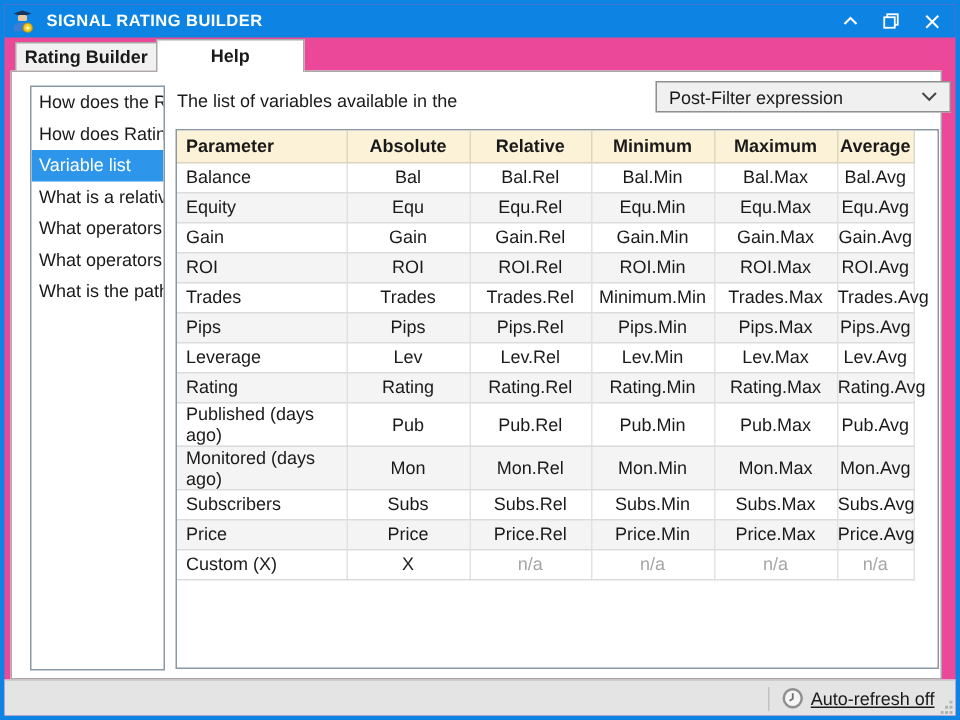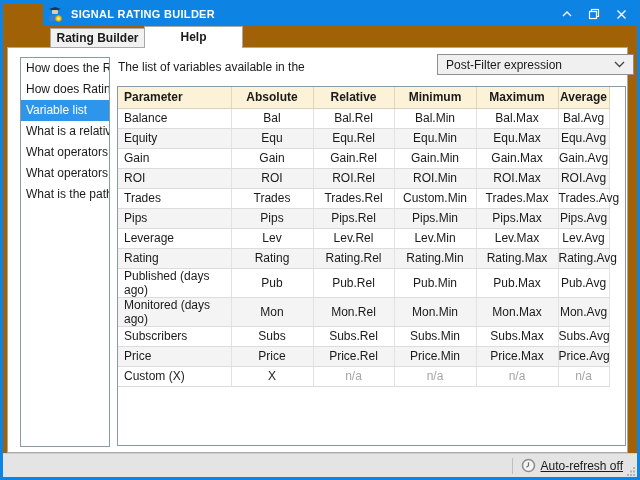--- a/index.html
+++ b/index.html
@@ -5,22 +5,21 @@
   * { box-sizing: border-box; }
   html,body { margin:0; padding:0; }
   body {
     width:640px; height:480px; position:relative; overflow:hidden;
     font-family:"Liberation Sans", sans-serif; font-size:12px; color:#1a1a1a;
     background:#fff;
   }
   .window {
     position:absolute; inset:0;
     border:3px solid var(--blue,#0d83e3);
-    background:#a16207;
-    padding-left:40px;
+    background:#ec4899;
   }
   
   .titlebar {
     height:22px; background:var(--blue,#0d83e3);
     display:flex; align-items:center; padding:0 7px 0 4px;
   }
   .app-icon { width:18px; height:17px; margin-right:6px; display:flex; align-items:center; }
   .title-text { color:#fff; font-weight:bold; font-size:11px; letter-spacing:.3px; flex:1; line-height:22px; }
   .win-btn { width:18px; height:18px; display:flex; align-items:center; justify-content:center; margin-left:9px; cursor:default; }
   .win-btn svg { display:block; }
@@ -193,21 +192,21 @@
               <td>ROI</td>
               <td>ROI.Rel</td>
               <td>ROI.Min</td>
               <td>ROI.Max</td>
               <td>ROI.Avg</td>
             </tr>
             <tr>
               <td class="param">Trades</td>
               <td>Trades</td>
               <td>Trades.Rel</td>
-              <td>Custom.Min</td>
+              <td>Minimum.Min</td>
               <td>Trades.Max</td>
               <td>Trades.Avg</td>
             </tr>
             <tr>
               <td class="param">Pips</td>
               <td>Pips</td>
               <td>Pips.Rel</td>
               <td>Pips.Min</td>
               <td>Pips.Max</td>
               <td>Pips.Avg</td>

